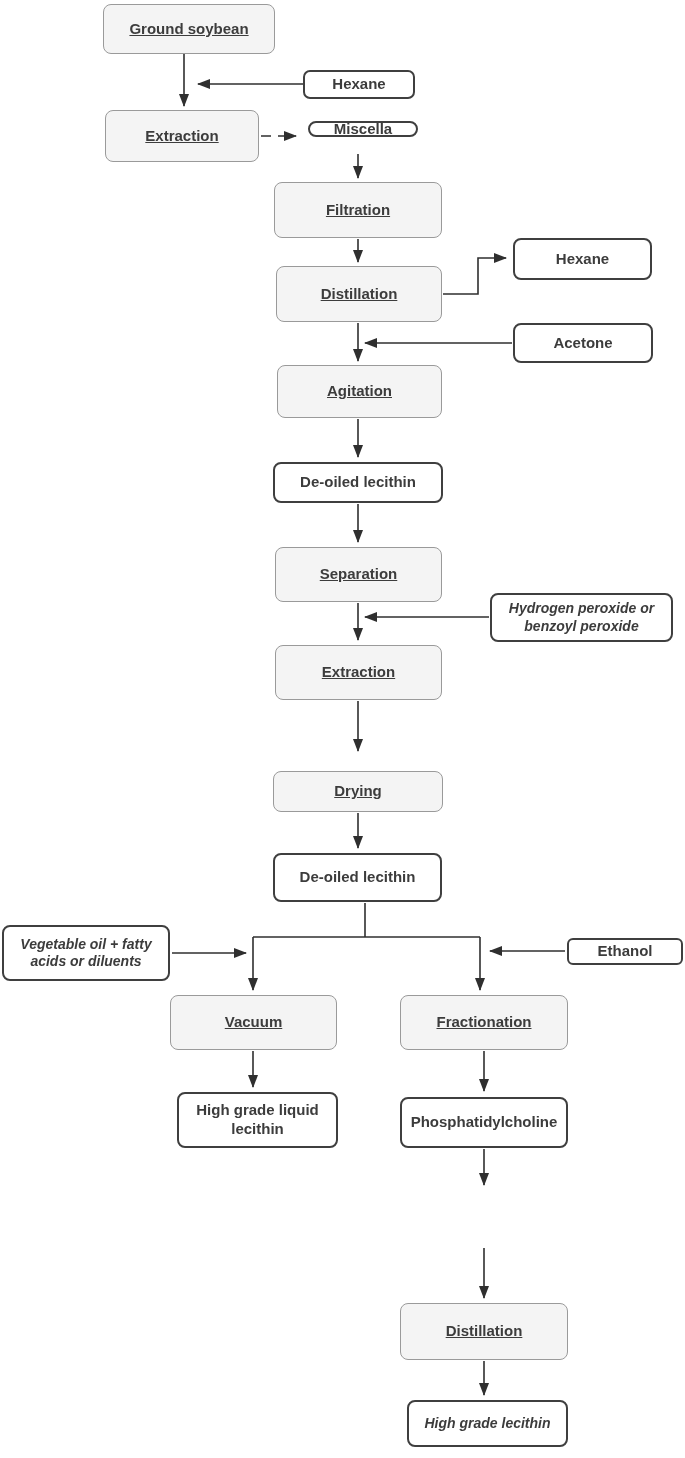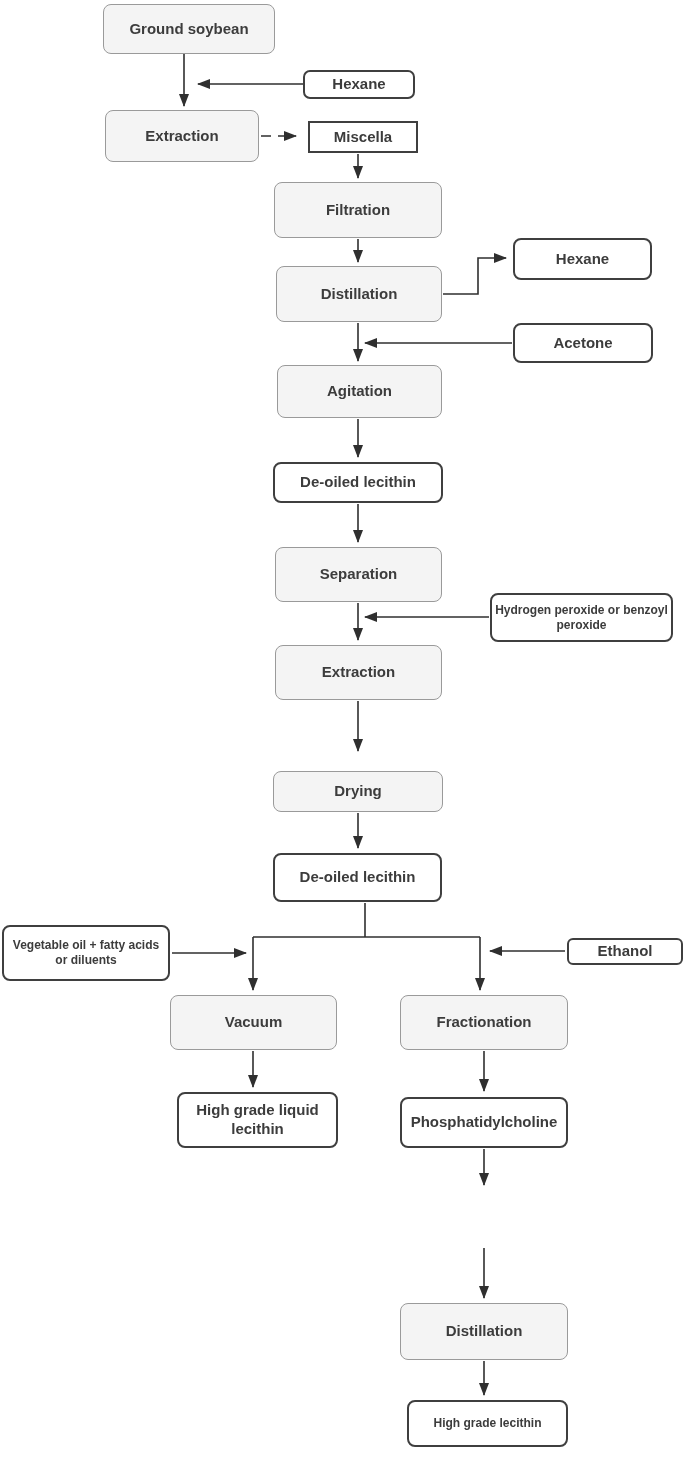--- a/index.html
+++ b/index.html
@@ -11,27 +11,28 @@
   .node{
     position:absolute;display:flex;align-items:center;justify-content:center;
     text-align:center;box-sizing:border-box;font-weight:700;
     color:var(--text-color,#3c3c3c);font-size:15px;line-height:1.25;
     padding:1px 3px;
   }
   .process{
     background:var(--process-fill,#f4f4f4);
     border:1.6px solid var(--process-border,#9a9a9a);
     border-radius:8px;
+    text-decoration:underline;
   }
   .material{
     background:var(--material-fill,#ffffff);
     border:2px solid var(--material-border,#3f3f3f);
     border-radius:8px;
   }
-  .fs14{font-size:12px;}
+  .fs14{font-size:14px;font-style:italic;}
 </style>
 </head>
 <body>
 
 <div class="canvas">
 
   <svg class="wires" viewBox="0 0 685 1458" fill="none" stroke="#2f2f2f" stroke-width="1.6">
     <defs>
       <marker id="arr" markerUnits="userSpaceOnUse" markerWidth="15" markerHeight="12" refX="12" refY="5" orient="auto">
         <path d="M0,0 L13,5 L0,10 Z" fill="#2f2f2f" stroke="none"></path>
@@ -108,21 +109,21 @@
       <path d="M484,1361 V1395" marker-end="url(#arr)"></path>
     </g>
   </svg>
 
   <div class="node process" style="left:103px;top:4px;width:172px;height:50px">Ground soybean</div>
 
   <div class="node material" style="left:303px;top:70px;width:112px;height:29px;border-radius:7px">Hexane</div>
 
   <div class="node process" style="left:105px;top:110px;width:154px;height:52px">Extraction</div>
 
-  <div class="node material" style="left:308px;top:121px;width:110px;height:32px;border-radius:0">Miscella</div>
+  <div class="node material" style="left:308px;top:121px;width:110px;height:16px;border-radius:13px">Miscella</div>
 
   <div class="node process" style="left:274px;top:182px;width:168px;height:56px">Filtration</div>
 
   <div class="node material" style="left:513px;top:238px;width:139px;height:42px">Hexane</div>
 
   <div class="node process" style="left:276px;top:266px;width:166px;height:56px">Distillation</div>
 
   <div class="node material" style="left:513px;top:323px;width:140px;height:40px">Acetone</div>
 
   <div class="node process" style="left:277px;top:365px;width:165px;height:53px">Agitation</div>

